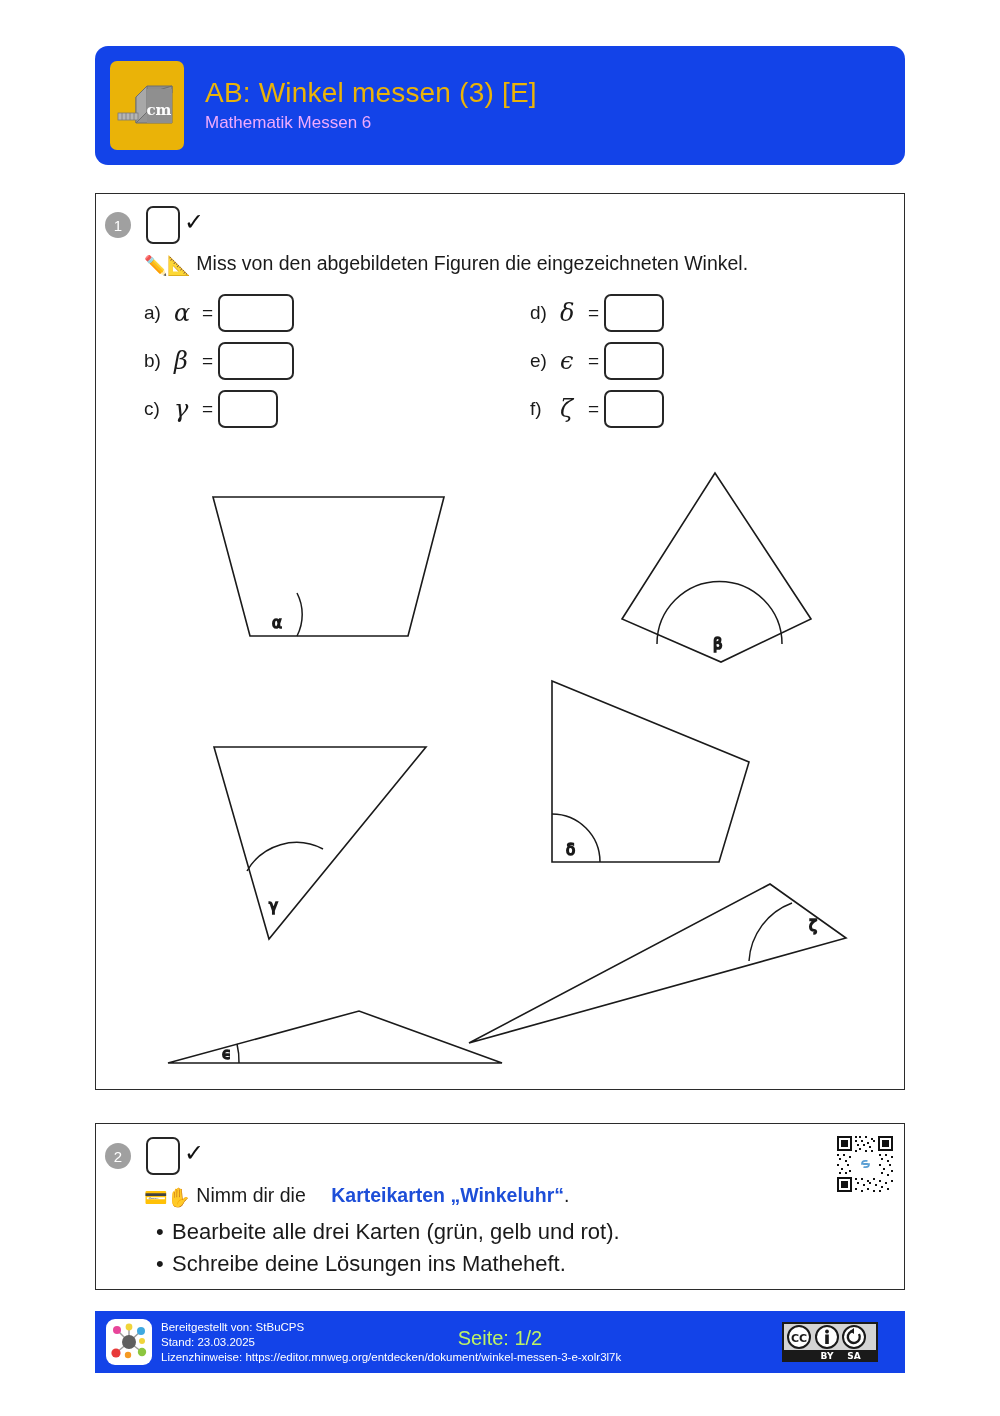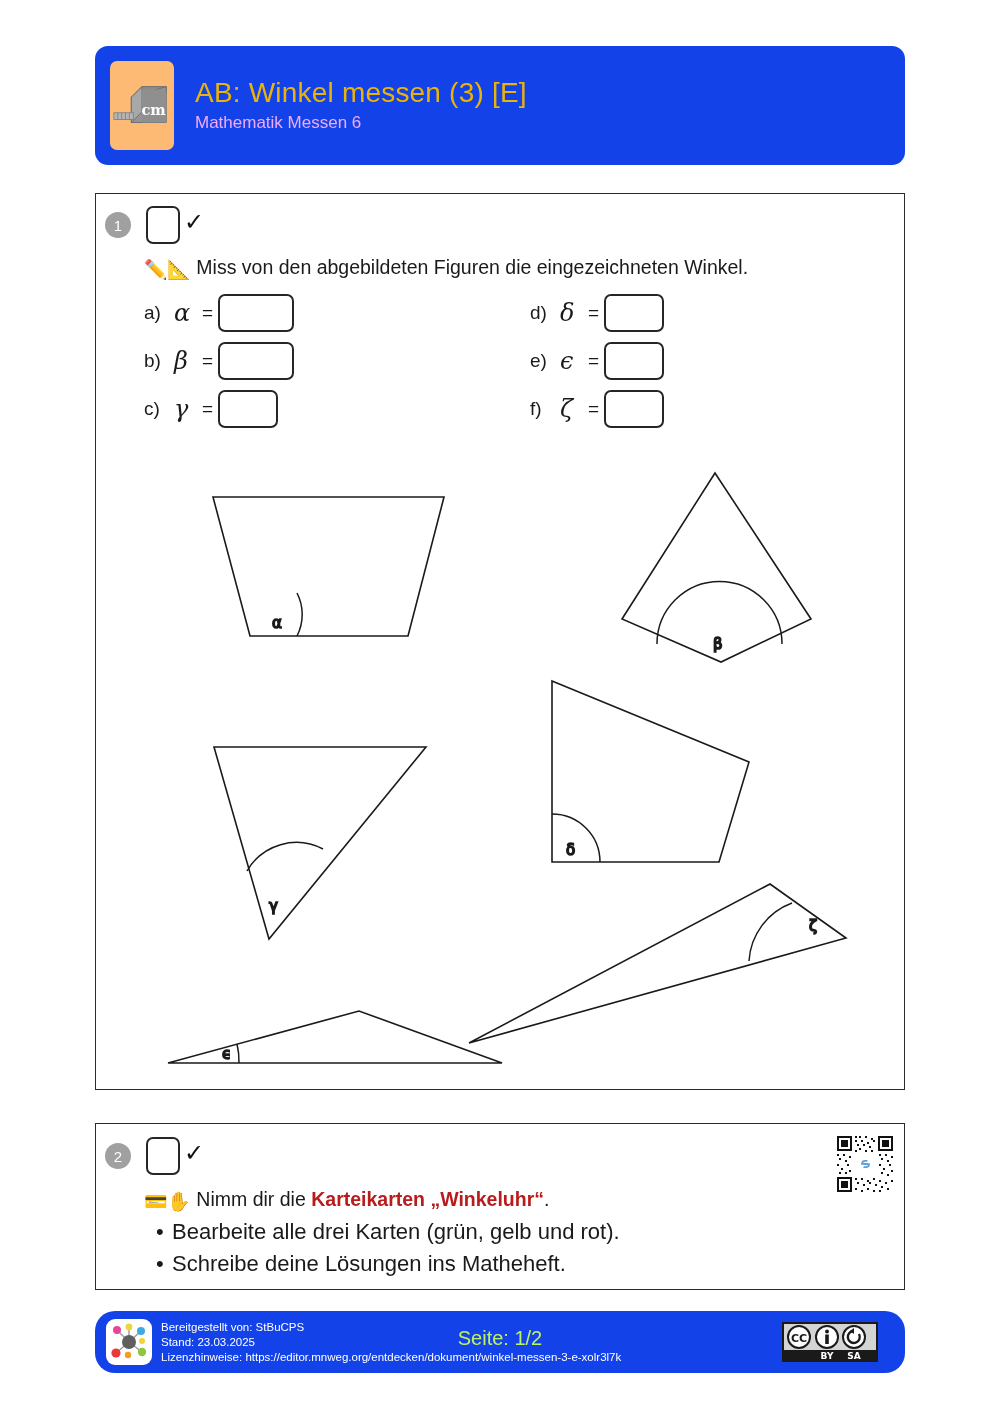--- a/index.html
+++ b/index.html
@@ -29,24 +29,24 @@
     left: 95px;
     top: 46px;
     width: 810px;
     height: 119px;
     background: #1343e8;
     border-radius: 13px;
     display: flex;
     align-items: center;
   }
   .header-icon-box {
-    width: 64px;
+    width: 74px;
     height: 89px;
     margin-left: 15px;
-    background: #fdba74;
+    background: #eab308;
     border-radius: 7px;
     display: flex;
     align-items: center;
     justify-content: center;
     flex: none;
   }
   .header-titles {
     margin-left: 21px;
     display: flex;
     flex-direction: column;
@@ -109,21 +109,21 @@
   .task-check {
     position: absolute;
     font-size: 24px;
     color: #111111;
     line-height: 1;
   }
 
   .instr-line {
     position: absolute;
     font-size: 19.5px;
-    line-height: 36px;
+    line-height: 29px;
     color: #1a1a1a;
     white-space: nowrap;
   }
   .emoji {
     font-size: 19px;
     vertical-align: -2px;
   }
 
   
   .ans-row {
@@ -179,41 +179,42 @@
     line-height: 26px;
     color: #1a1a1a;
     white-space: nowrap;
   }
   .bullet-dot {
     display: inline-block;
     width: 16px;
     color: #1a1a1a;
   }
   .red-bold {
-    color: #b91c1c;
+    color: #1d4ed8;
     font-weight: bold;
+    margin-left: 20px;
   }
   .qr-wrap {
     position: absolute;
     left: 738px;
     top: 9px;
     width: 62px;
     height: 62px;
     background: #ffffff;
   }
 
   
   .footer {
     position: absolute;
     left: 95px;
     top: 1311px;
     width: 810px;
     height: 62px;
     background: #1343e8;
-    border-radius: 20px;
+    border-radius: 0;
   }
   .footer-logo {
     position: absolute;
     left: 11px;
     top: 8px;
     width: 46px;
     height: 46px;
     background: #ffffff;
     border-radius: 9px;
   }

